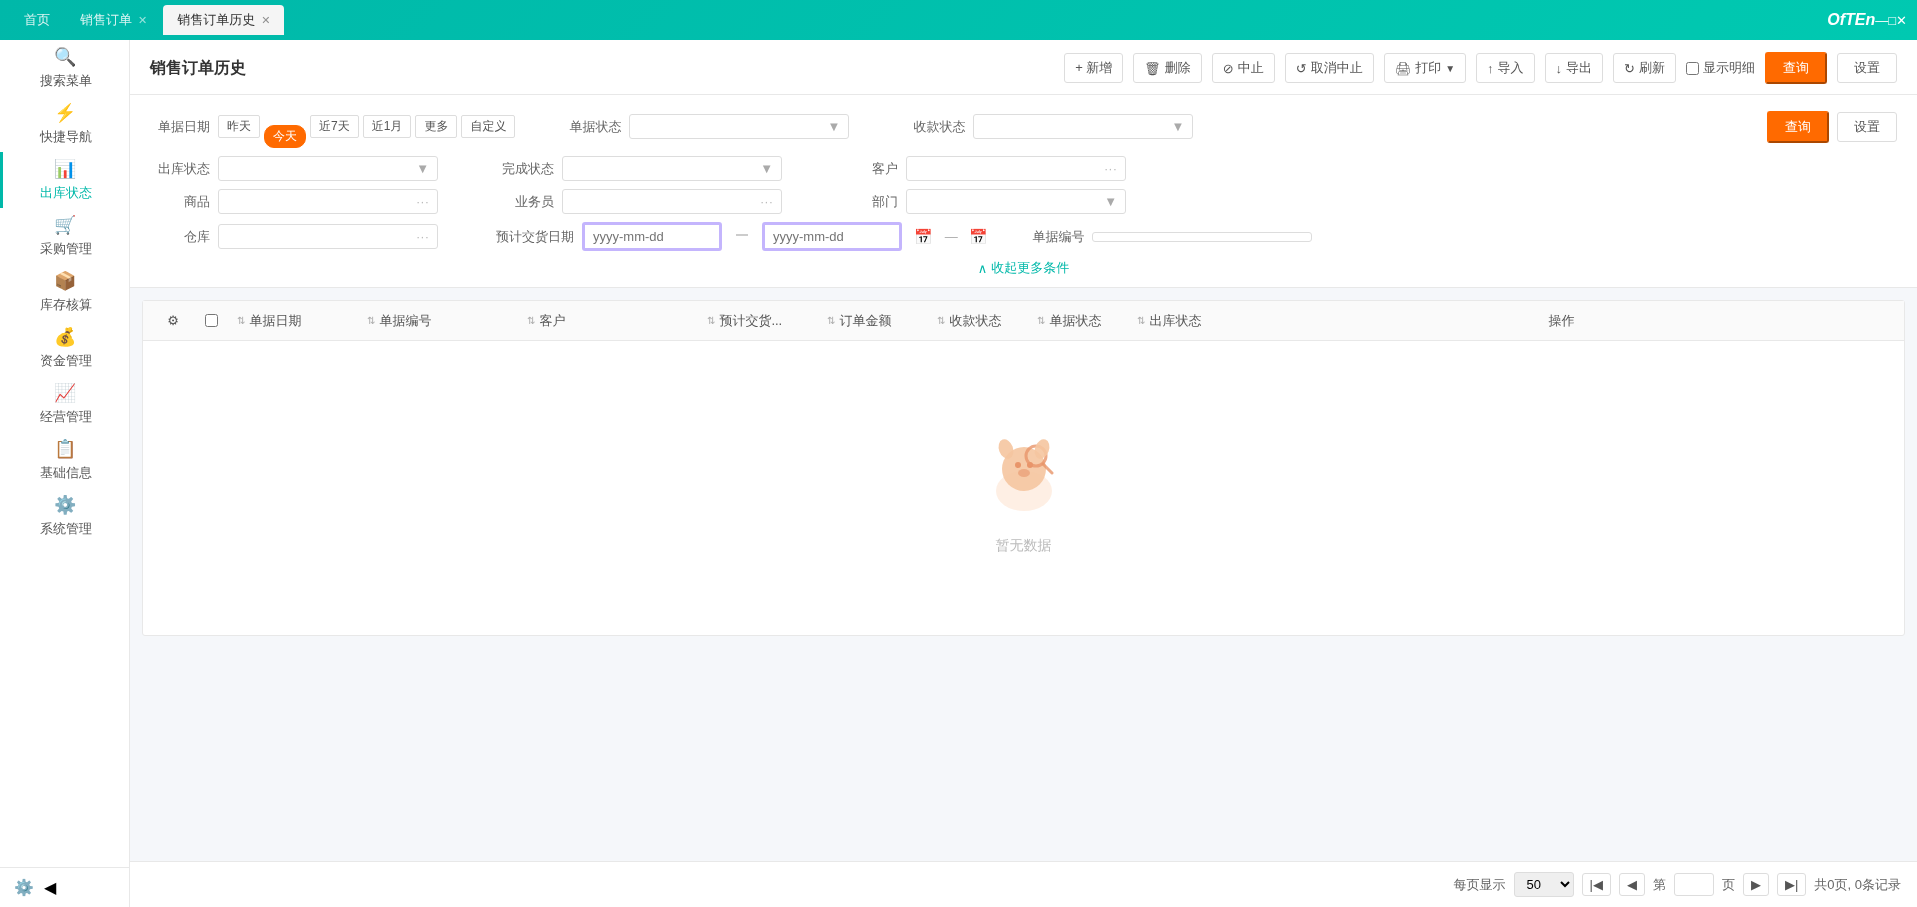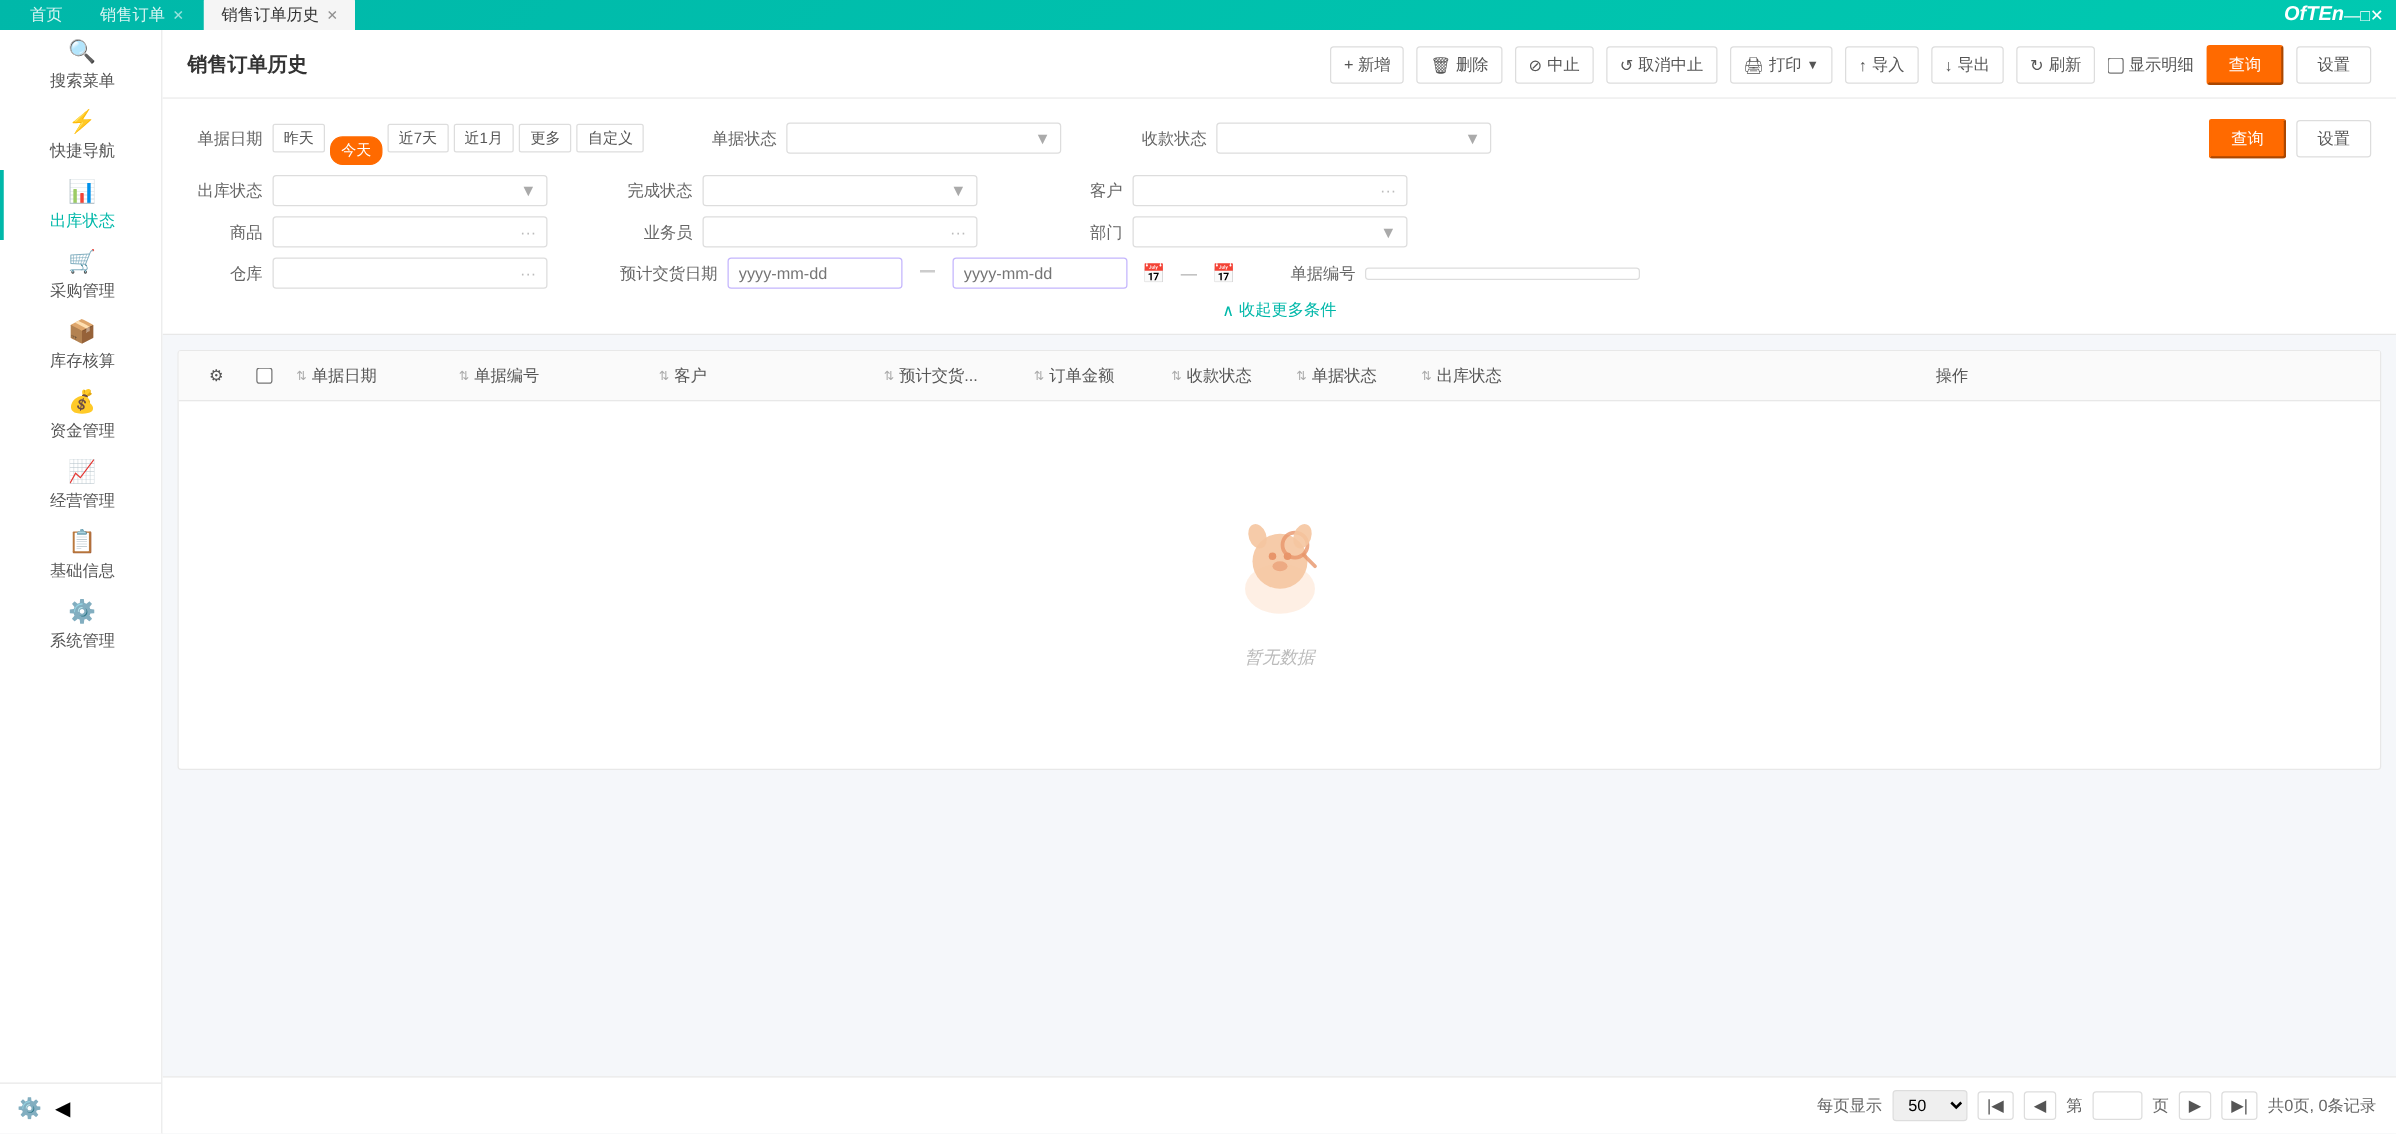--- a/index.html
+++ b/index.html
@@ -1,20 +1,20 @@
 <!DOCTYPE html>
 <html><head>
   <meta charset="utf-8">
   <style>
     * { box-sizing: border-box; margin: 0; padding: 0; font-family: 'Microsoft YaHei', Arial, sans-serif; font-size: 13px; }
     body { display: flex; flex-direction: column; height: 907px; width: 1917px; overflow: hidden; background: #f5f5f5; }
 
     
     .top-bar {
-      height: 24px;
+      height: 40px;
       background: linear-gradient(135deg, #00b8a9, #00c9b1);
       display: flex;
       align-items: center;
       padding: 0 10px;
       gap: 2px;
       flex-shrink: 0;
     }
     .tab-item {
       height: 30px;
       padding: 0 14px;
@@ -213,21 +213,21 @@
       background: white;
       padding: 4px 8px;
       min-width: 180px;
       cursor: pointer;
       color: #999;
       display: flex;
       align-items: center;
       justify-content: flex-end;
     }
     .date-input {
-      border: 1px solid #c4b5fd;
+      border: 3px solid #c4b5fd;
       border-radius: 3px;
       padding: 4px 8px;
       width: 140px;
       color: #bbb;
       font-size: 13px;
     }
     .collapse-link {
       display: flex;
       align-items: center;
       gap: 4px;
@@ -278,21 +278,20 @@
     .th-out-status { width: 100px; }
     .th-op { flex: 1; justify-content: center; }
 
     .empty-state {
       display: flex;
       flex-direction: column;
       align-items: center;
       justify-content: center;
       padding: 80px 0;
       color: #bbb;
-      font-style: italic;
     }
     .empty-icon {
       width: 100px;
       height: 100px;
       margin-bottom: 16px;
     }
 
     
     .pagination-bar {
       background: white;

